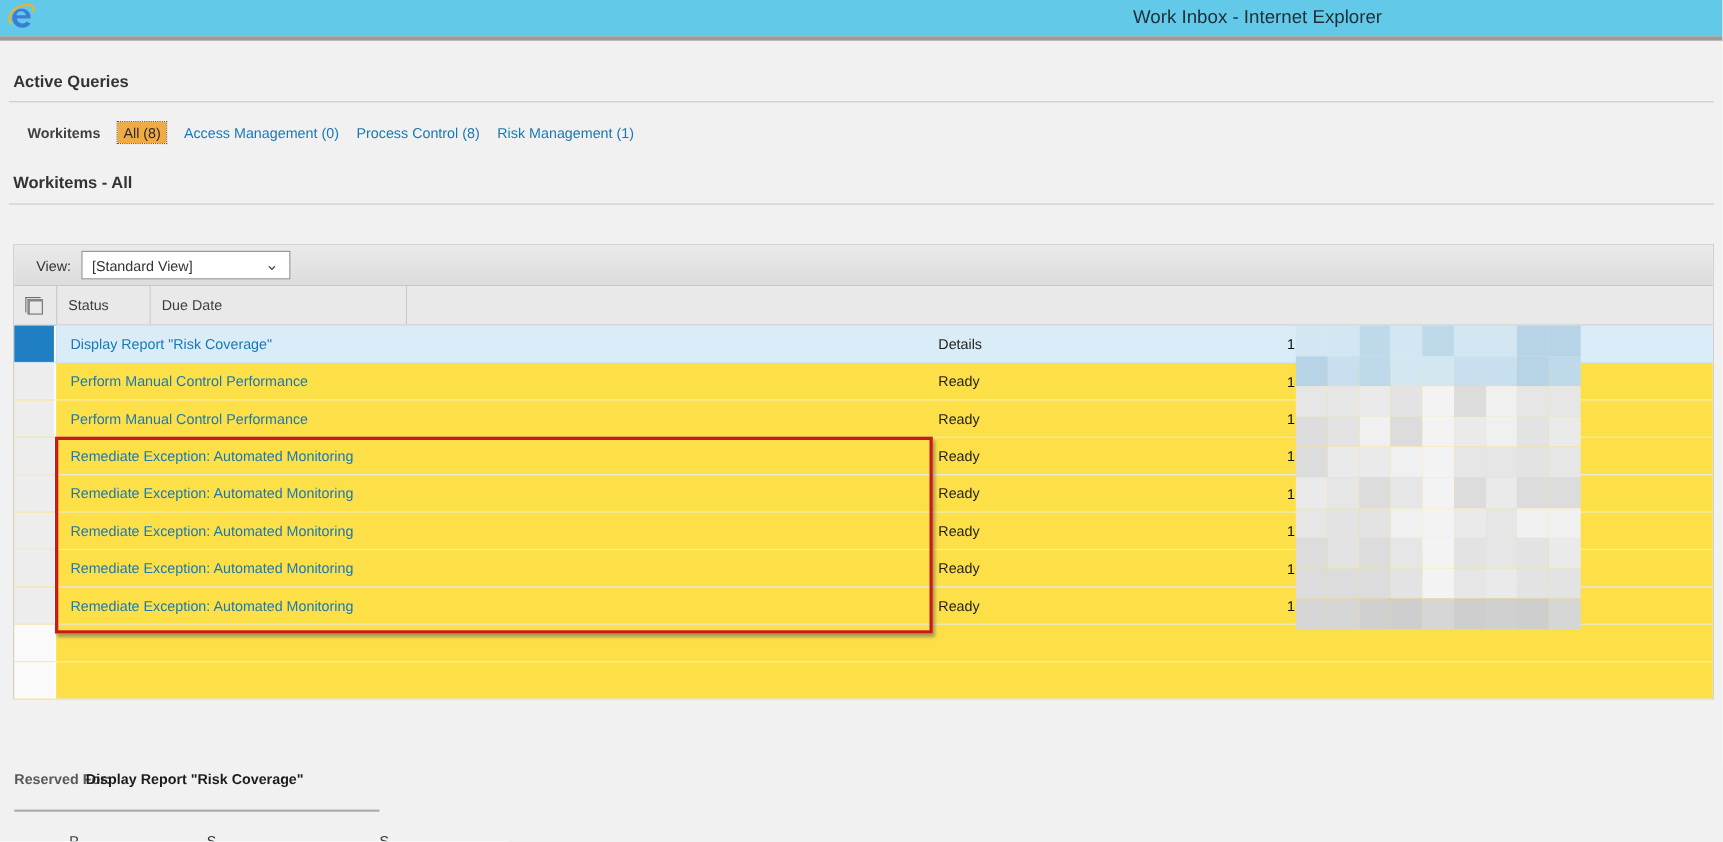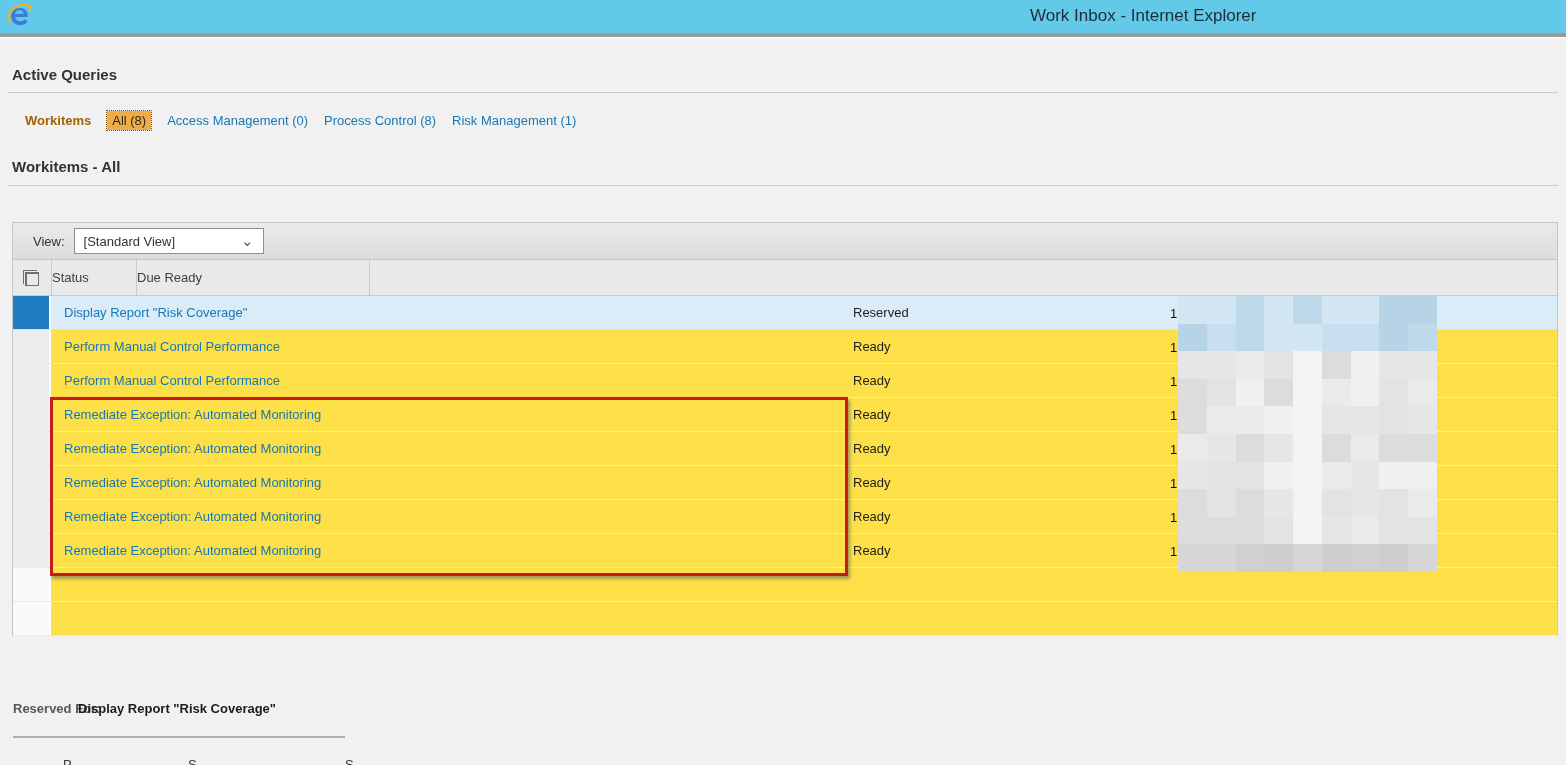--- a/index.html
+++ b/index.html
@@ -15,33 +15,33 @@
   #ie-icon { position:absolute; left:5px; top:2px; width:28px; height:28px; }
   #win-title { position:absolute; left:1030px; top:6px; font-size:17px; color:#1d2e36; white-space:nowrap; }
   #title-strip { position:absolute; left:0; top:33px; width:1566px; height:5px; background:#9b9b9b; border-bottom:1px solid #ffffff; }
 
   
   #active-queries { position:absolute; left:12px; top:66px; font-size:15px; font-weight:bold; color:#333; }
   .h-rule { position:absolute; height:1px; background:#c9c9c9; }
   #rule1 { left:8px; top:92px; width:1550px; }
   #rule2 { left:8px; top:185px; width:1550px; }
   #tabs { position:absolute; left:25px; top:108px; height:24px; display:flex; align-items:center; gap:16px; font-size:13px; white-space:nowrap; }
-  .workitems-label { font-weight:bold; color:#a16207;text-align:center; }
+  .workitems-label { font-weight:bold; color:#404040;text-align:center; }
   .tab-chip { background:#f0ab44; outline:1px dotted #6e5a1e; padding:2px 5px; color:#2a2a2a; cursor:pointer; }
   .tab-link { color:#1878b5; cursor:pointer; }
   #section-title { position:absolute; left:12px; top:158px; font-size:15px; font-weight:bold; color:#333; }
 
   
   #table { position:absolute; left:12px; top:222px; width:1546px; height:414px; background:#ffffff; border:1px solid #c6c6c6; }
   #toolbar { height:37px; background:linear-gradient(#eaeaea,#dcdcdc); border-bottom:1px solid #c6c6c6; display:flex; align-items:center; padding-left:20px; font-size:13px; color:#333; }
   #view-label { margin-right:9px; }
   #view-select { width:190px; height:26px; background:#ffffff; border:1px solid #8f8f8f; display:flex; align-items:center; justify-content:space-between; padding:0 9px; cursor:pointer; }
   #view-chevron { color:#555; font-size:15px; line-height:10px; }
   #header-row { height:36px; background:#e9e9e9; border-bottom:1px solid #c9c9c9; display:flex; align-items:stretch; font-size:13px; color:#3e3e3e; }
-  .hc { display:flex; align-items:center; padding-left:0; }
+  .hc { display:flex; align-items:center; padding-left:10px; }
   .hc-sel { width:38px; justify-content:center; padding-left:0; }
   .hc-subject { width:792px; border-left:1px solid #c9c9c9; padding-left:12px; }
   .hc-status { width:85px; border-left:1px solid #c9c9c9; }
   .hc-created { width:394px; border-left:1px solid #c9c9c9; }
   .hc-due { width:233px; border-left:1px solid #c9c9c9; }
   .hc-end { flex:1; border-left:1px solid #c9c9c9; }
   
   .selectall { position:relative; width:13px; height:13px; border:1px solid #6e6e6e; background:#e9e9e9; margin-top:3px; }
   .selectall::before { content:''; position:absolute; left:-4px; top:-4px; width:13px; height:13px; border-top:1px solid #6e6e6e; border-left:1px solid #6e6e6e; }
   .selectall::after { content:''; position:absolute; left:-2px; top:-2px; width:13px; height:13px; border-top:1px solid #6e6e6e; border-left:1px solid #6e6e6e; }
@@ -106,31 +106,31 @@
     <div id="view-select">
       <span>[Standard View]</span>
       <span id="view-chevron">⌄</span>
     </div>
   </div>
   <div id="header-row">
     <div class="hc hc-sel">
         <span class="selectall"></span>
       </div>
     <div class="hc hc-status">Status</div>
-    <div class="hc hc-due">Due Ready</div>
+    <div class="hc hc-due">Due Date</div>
     <div class="hc hc-end"></div>
   </div>
   <div id="table-body">
 
   <div class="row selected">
         <div class="sel-cell"></div>
         <div class="subject-cell">
           <span class="subject-link">Display Report "Risk Coverage"</span>
         </div>
-        <div class="status-cell">Reserved</div>
+        <div class="status-cell">Details</div>
         <div class="created-cell">
           <span class="created-lead">1</span>
         </div>
         <div class="due-cell"></div>
       </div>
       <div class="row">
         <div class="sel-cell"></div>
         <div class="subject-cell">
           <span class="subject-link">Perform Manual Control Performance</span>
         </div>

